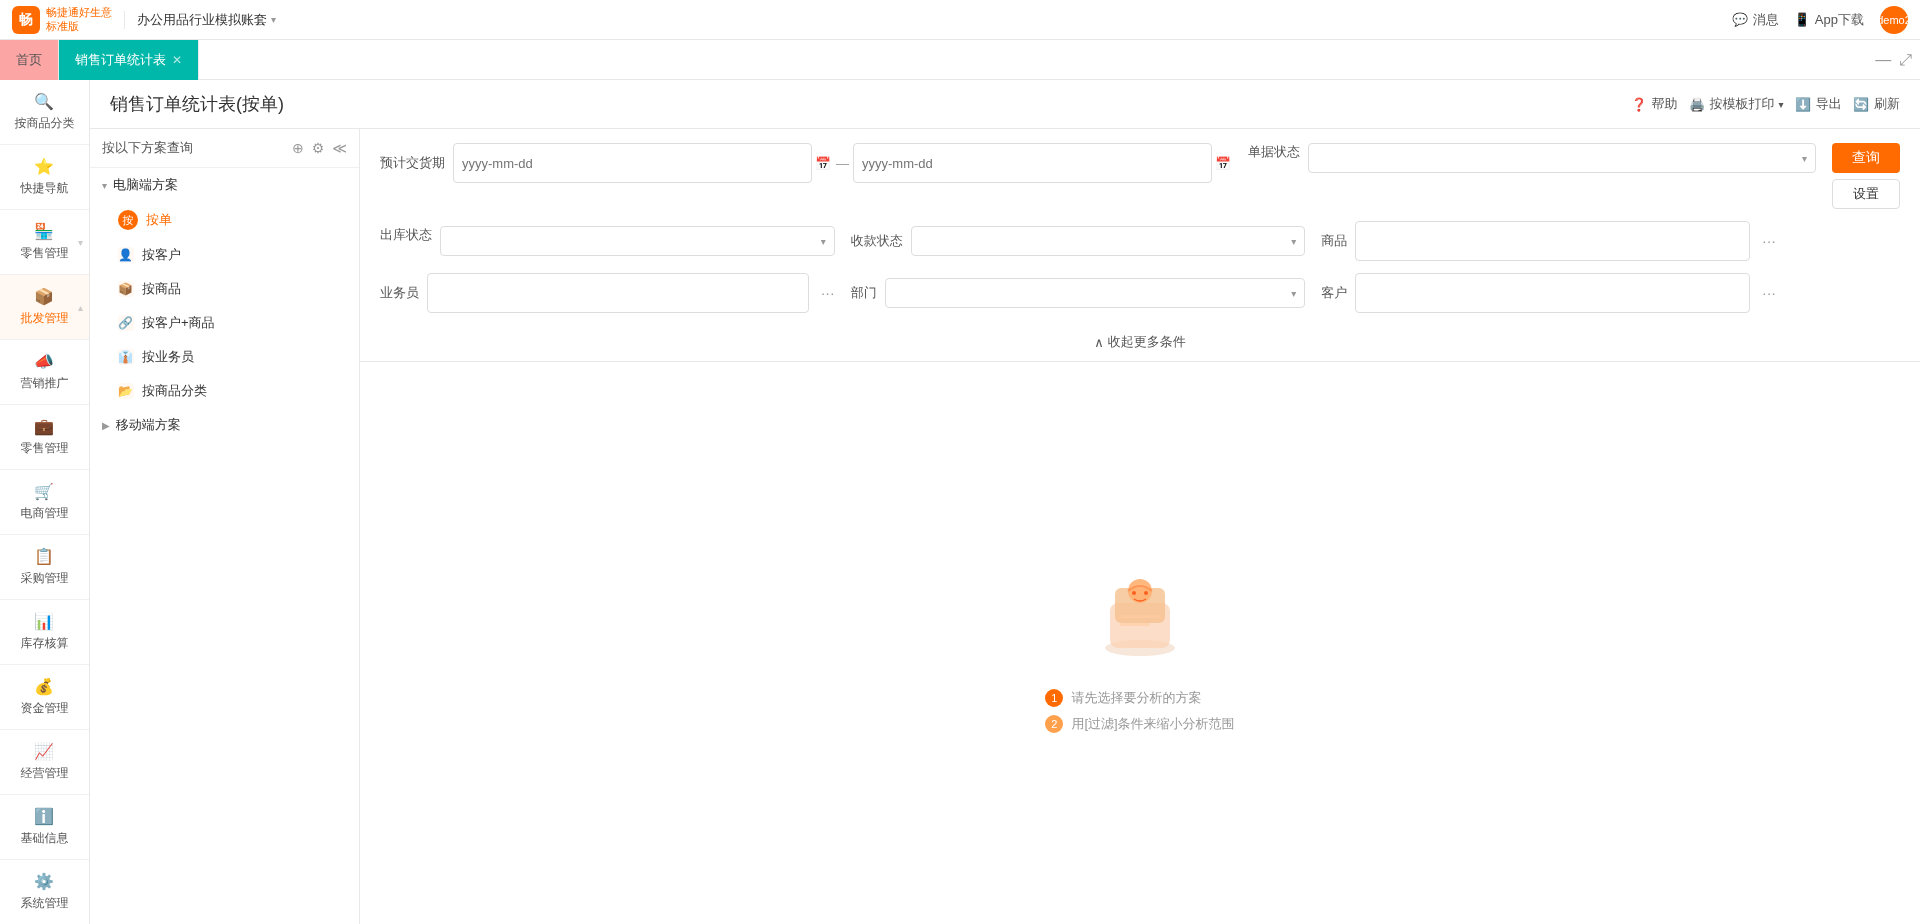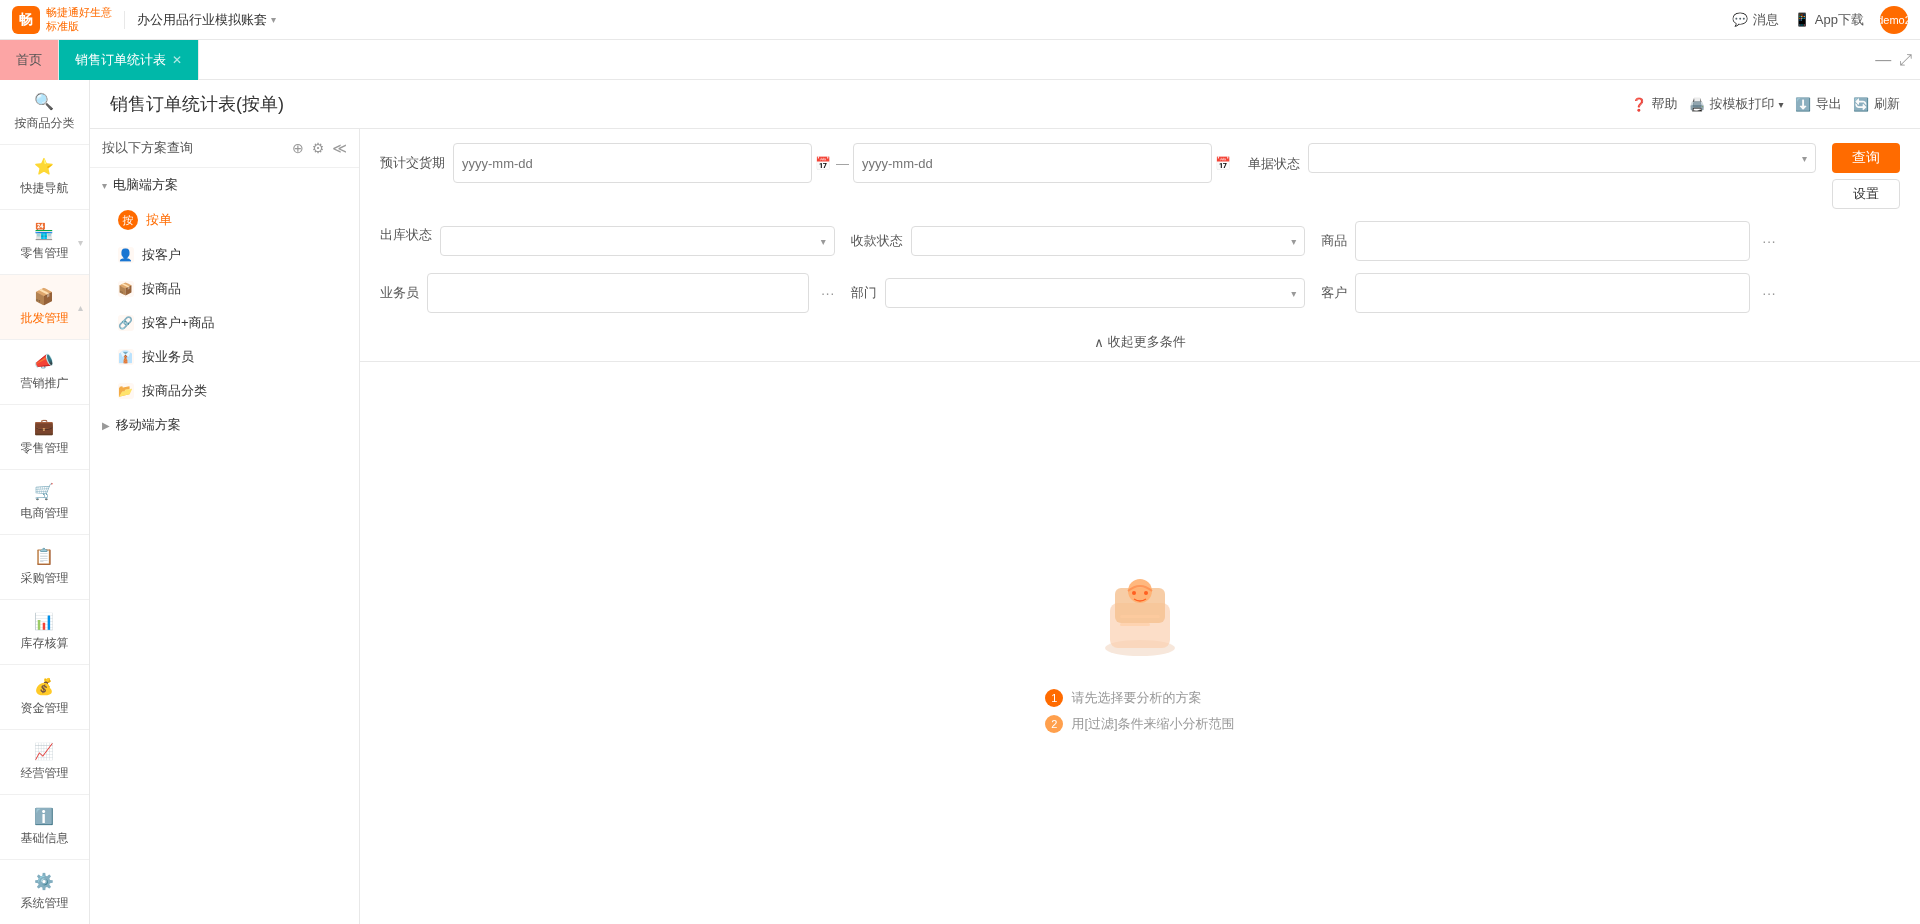--- a/index.html
+++ b/index.html
@@ -295,21 +295,21 @@
                   <span class="filter-label">预计交货期</span>
                   <div style="display:flex; align-items:center; gap:4px; flex:1;">
                     <input type="text" class="filter-input" style="flex: 1 1 0%;" placeholder="yyyy-mm-dd">
                     <span style="color:#ff6b00;">📅</span>
                     <span class="date-separator">—</span>
                     <input type="text" class="filter-input" style="flex: 1 1 0%;" placeholder="yyyy-mm-dd">
                     <span style="color:#ff6b00;">📅</span>
                   </div>
                 </div>
 
-                <div style="display:flex; align-items:flex-end; gap:8px; flex:1;">
+                <div style="display:flex; align-items:flex-start; gap:8px; flex:1;">
                   <span class="filter-label">单据状态</span>
                   <div class="filter-select" style="flex:1;">
                     <span class="placeholder"></span>
                     <span class="chevron">▾</span>
                   </div>
                 </div>
 
                 <div class="right-action-buttons">
                   <button class="query-btn">查询</button>
                   <button class="settings-btn">设置</button>

